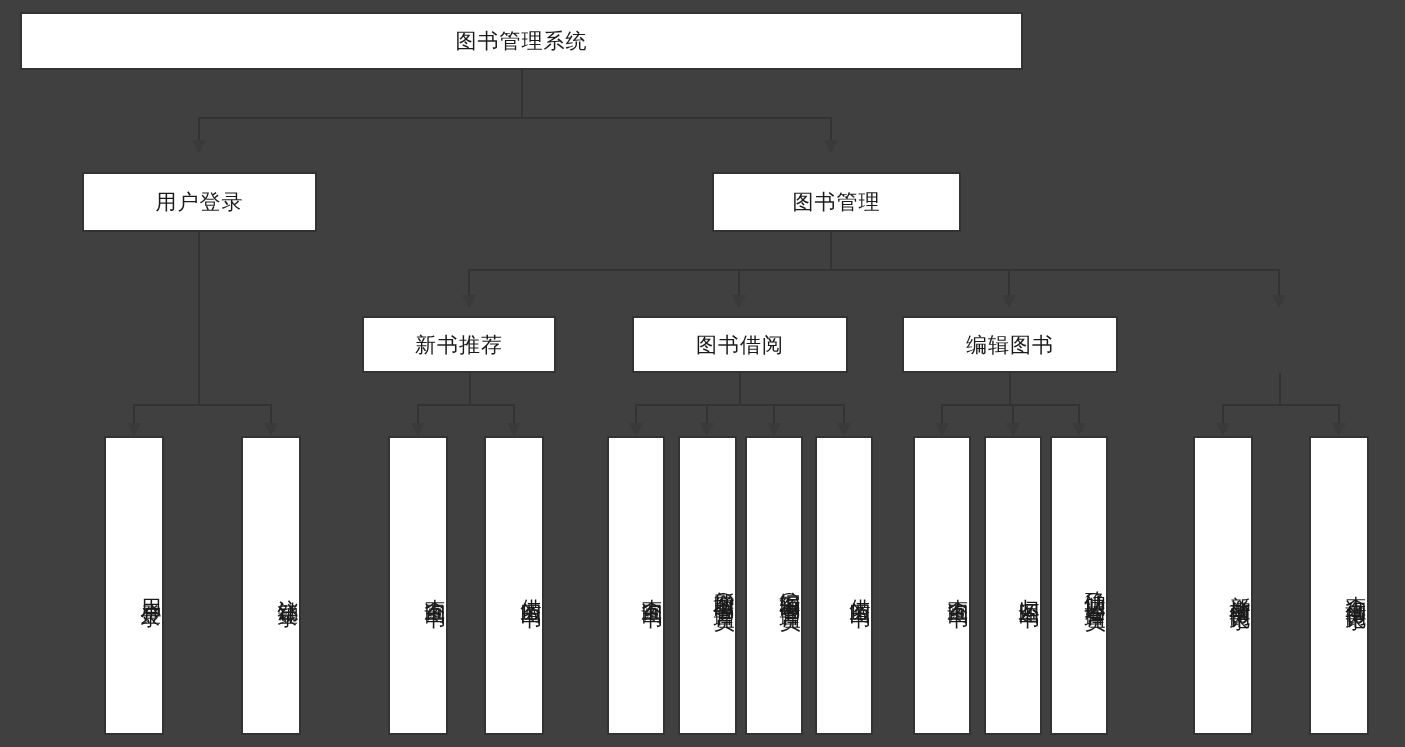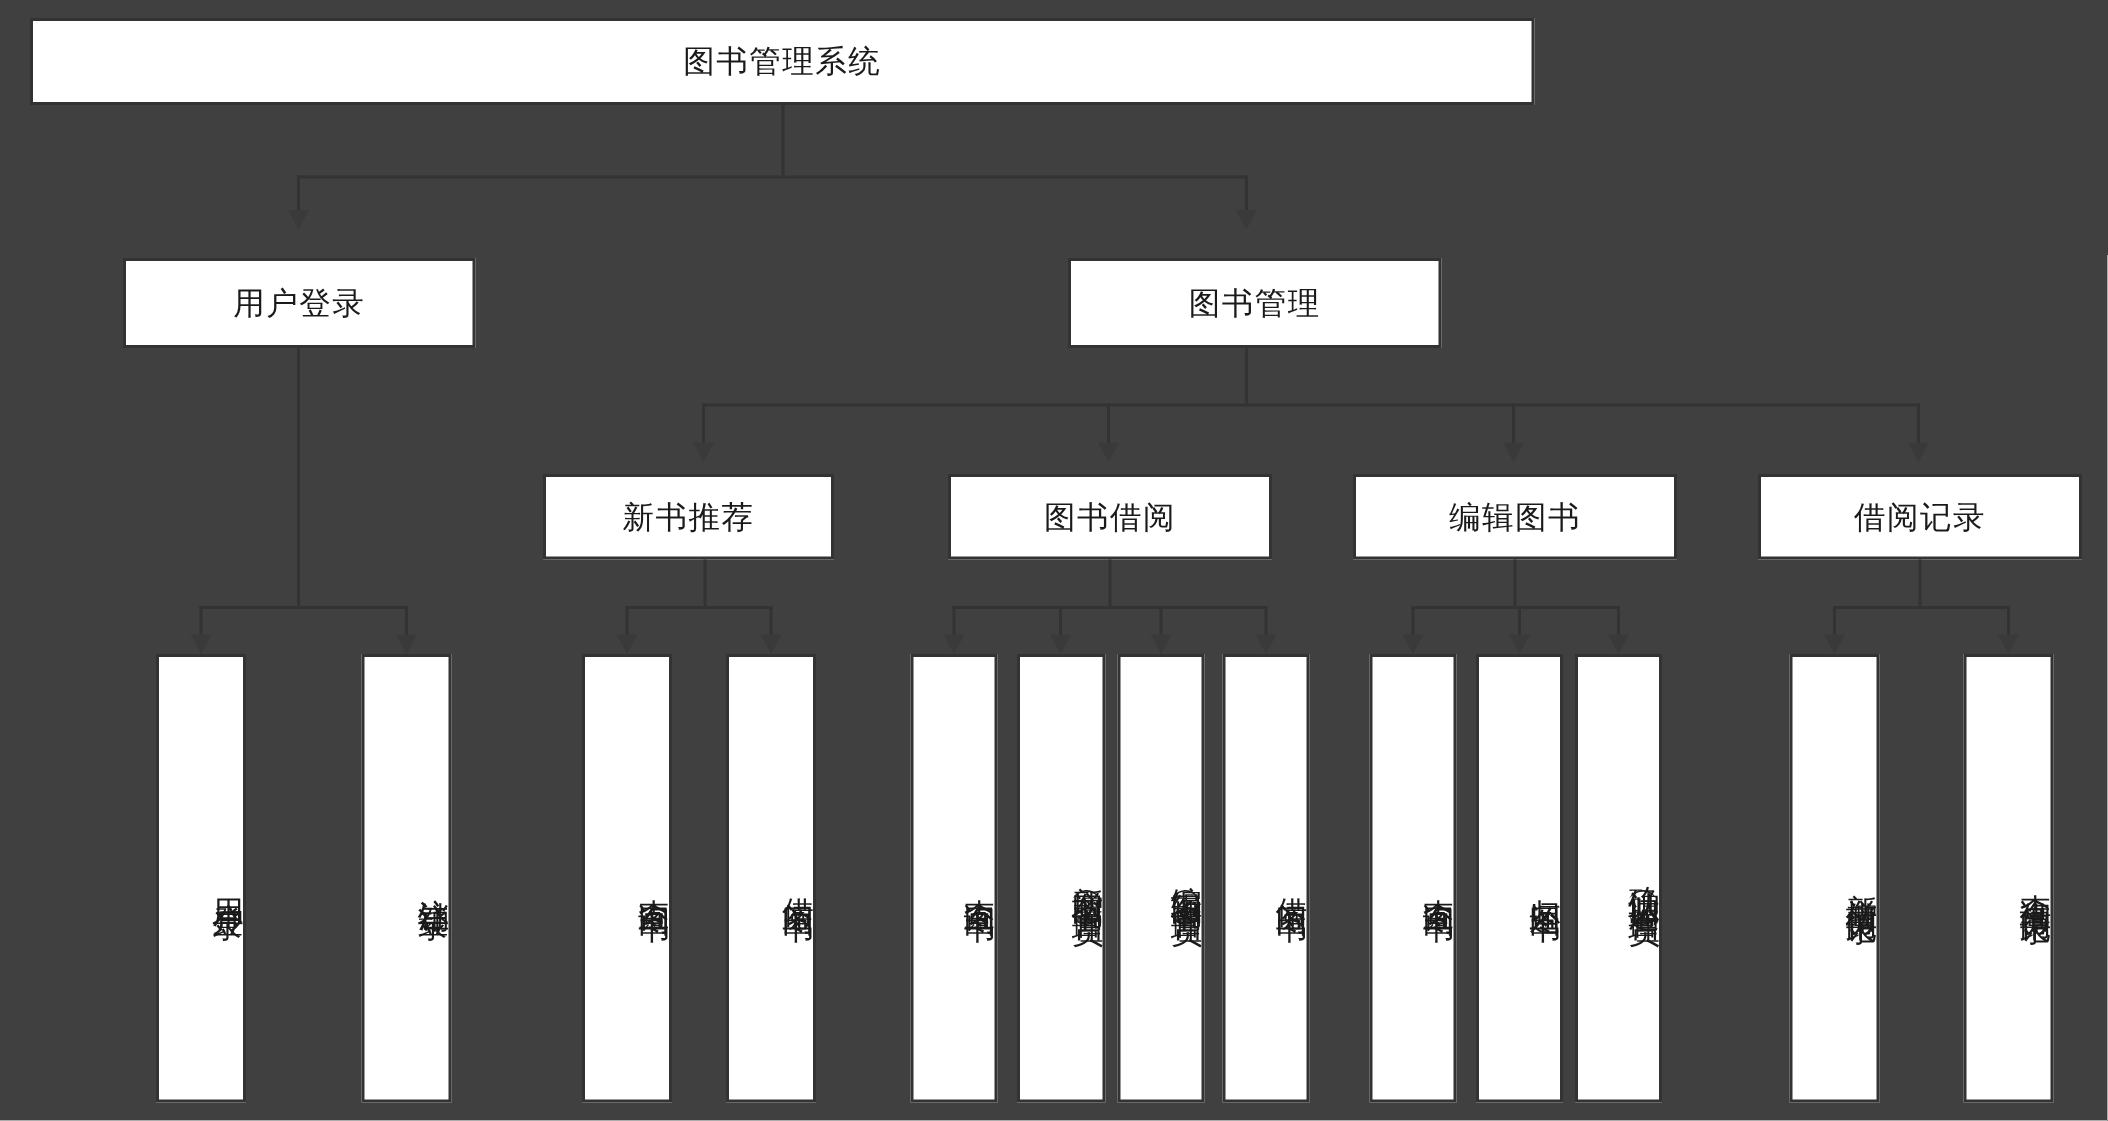--- a/index.html
+++ b/index.html
@@ -112,23 +112,20 @@
 
   <div class="node node-h" style="left:362px; top:316px; width:194px; height:57px;">
     <span>新书推荐</span>
   </div>
   <div class="node node-h" style="left:632px; top:316px; width:216px; height:57px;align-items:center;">
     <span>图书借阅</span>
   </div>
   <div class="node node-h" style="left:902px; top:316px; width:216px; height:57px;">
     <span>编辑图书</span>
   </div>
-  <div class="node node-h" style="left:1172px; top:316px; width:216px; height:57px;">
-    <span>借阅记录</span>
-  </div>
 
   <div class="edge edge-v" style="left:469px; top:373px; width:2px; height:33px;"></div>
   <div class="edge edge-h" style="left:417px; top:404px; width:98px; height:2px;"></div>
   <div class="edge edge-v" style="left:417px; top:404px; width:2px; height:24px;"></div>
   <div class="arrow" style="left:411px; top:423px;"></div>
   <div class="edge edge-v" style="left:513px; top:404px; width:2px; height:24px;"></div>
   <div class="arrow" style="left:507px; top:423px;"></div>
 
   <div class="edge edge-v" style="left:739px; top:373px; width:2px; height:33px;"></div>
   <div class="edge edge-h" style="left:635px; top:404px; width:209px; height:2px;"></div>

